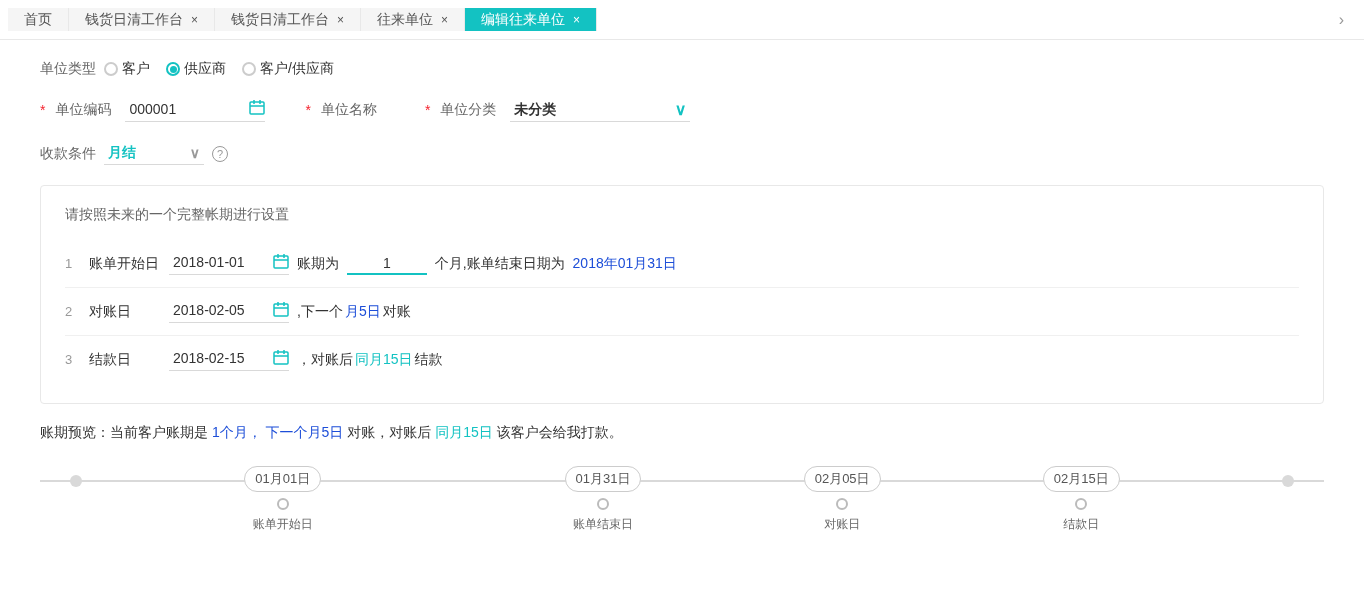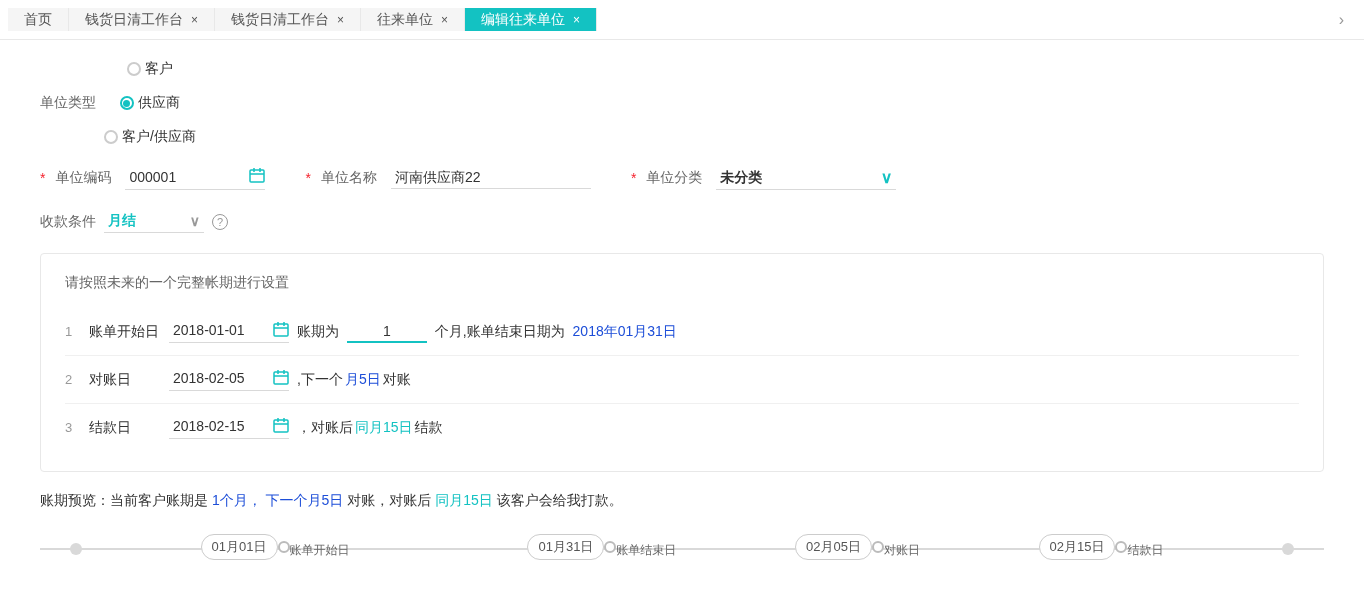--- a/index.html
+++ b/index.html
@@ -63,21 +63,20 @@
       white-space: nowrap;
     }
     .required-star {
       color: #f5222d;
       margin-right: 4px;
     }
     .radio-group {
       display: flex;
       align-items: center;
       gap: 16px;
-      flex-direction: column;
     }
     .radio-item {
       display: flex;
       align-items: center;
       gap: 4px;
       cursor: pointer;
     }
     .radio-circle {
       width: 14px;
       height: 14px;
@@ -245,21 +244,21 @@
     }
     .timeline-nodes {
       display: flex;
       align-items: flex-start;
       width: 100%;
       position: relative;
       z-index: 1;
     }
     .timeline-node {
       display: flex;
-      flex-direction: row;
+      flex-direction: column;
       align-items: center;
       position: relative;
     }
     .node-dot {
       width: 12px;
       height: 12px;
       border-radius: 50%;
       background: #fff;
       border: 2px solid #bbb;
       margin-bottom: 6px;
@@ -379,21 +378,20 @@
               <rect x="1" y="3" width="14" height="12" rx="1" stroke="#13c2c2" stroke-width="1.5"></rect>
               <path d="M5 1v4M11 1v4M1 7h14" stroke="#13c2c2" stroke-width="1.5"></path>
             </svg>
         </span>
       </div>
     </div>
 
     <div style="display:flex;align-items:center;gap:6px;">
       <span class="required-star">*</span>
       <span class="form-label">单位名称</span>
-      <input class="input-field" type="text" style="width: 200px;" value="河南供应商22">
     </div>
 
     <div style="display:flex;align-items:center;gap:6px;">
       <span class="required-star">*</span>
       <span class="form-label">单位分类</span>
       <div class="select-large">
         <span class="sv">未分类</span>
         <span class="arr">∨</span>
       </div>
     </div>

